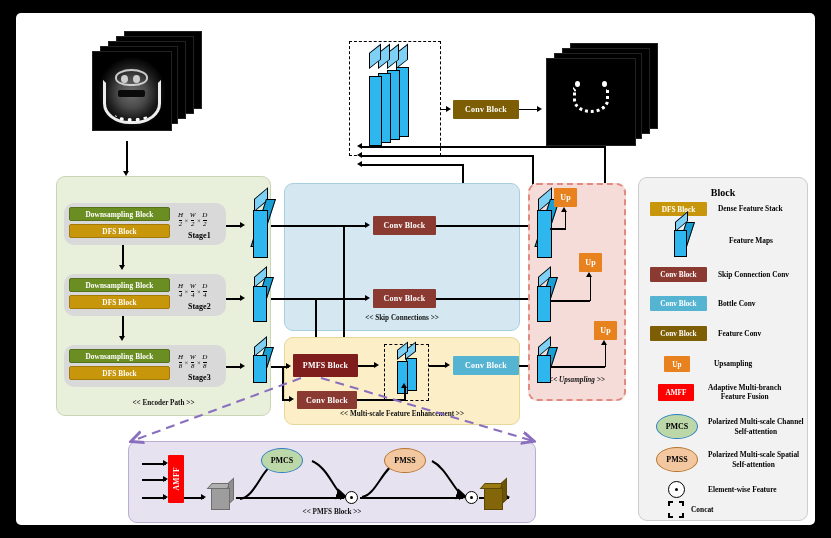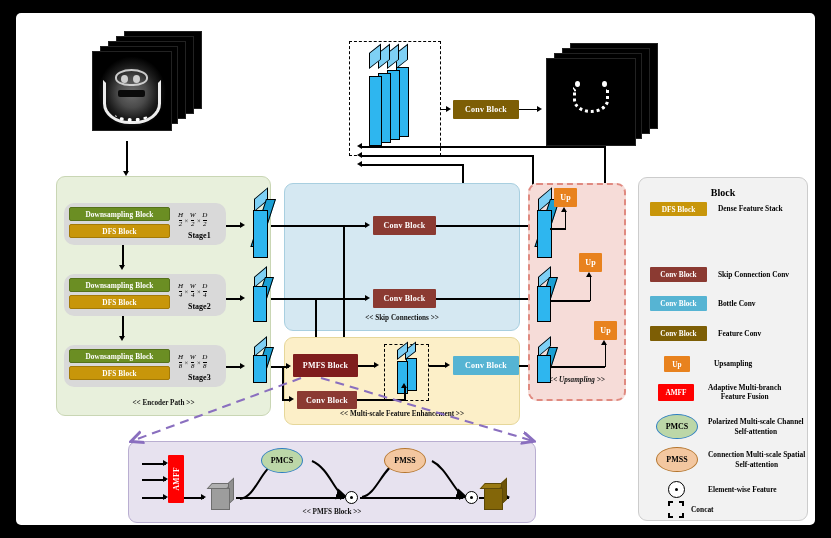--- a/index.html
+++ b/index.html
@@ -406,20 +406,28 @@
 
   <div class="abs panel panel-legend" style="left:622px;top:164px;width:170px;height:344px;">
     <div class="lg-title" style="top:9px;">Block</div>
   </div>
 
   <div class="lg-row" style="left:634px;top:189px;">
     <div class="lg-chip" style="background:#c8960a;width:57px;height:14px;">DFS Block</div>
     <div class="lg-txt" style="margin-left:11px;">Dense Feature Stack</div>
   </div>
 
+  <div class="lg-row" style="left:634px;top:209px;">
+    <div class="abs" style="left:20px;top:0;width:30px;height:38px;">
+      <div class="abs" style="left:5px;top:0;width:13px;height:10px;background:#7ed0f5;border:1.2px solid #000;transform:skewY(-40deg);transform-origin:left top;"></div>
+      <div class="abs" style="left:16px;top:0;width:9px;height:27px;background:#1a9fd4;border:1.2px solid #000;transform:skewX(-18deg);transform-origin:left top;"></div>
+      <div class="abs" style="left:4px;top:8px;width:13px;height:27px;background:#2eb6ef;border:1.2px solid #000;"></div>
+    </div>
+    <div class="lg-txt" style="margin-left:79px;margin-top:14px;">Feature Maps</div>
+  </div>
 
   <div class="lg-row" style="left:634px;top:254px;">
     <div class="lg-chip" style="background:#8b3a32;width:57px;height:15px;">Conv Block</div>
     <div class="lg-txt" style="margin-left:11px;">Skip Connection Conv</div>
   </div>
 
   <div class="lg-row" style="left:634px;top:283px;">
     <div class="lg-chip" style="background:#56b4d3;width:57px;height:15px;">Conv Block</div>
     <div class="lg-txt" style="margin-left:11px;">Bottle Conv</div>
   </div>
@@ -441,21 +449,21 @@
   </div>
 
   <div class="lg-row" style="left:640px;top:401px;">
     <div class="ell ell-pmcs" style="width:40px;height:23px;">PMCS</div>
     <div class="lg-txt" style="margin-left:10px;white-space:pre-line;text-align:center;">Polarized Multi-scale Channel
 Self-attention</div>
   </div>
 
   <div class="lg-row" style="left:640px;top:434px;">
     <div class="ell ell-pmss" style="width:40px;height:23px;">PMSS</div>
-    <div class="lg-txt" style="margin-left:10px;white-space:pre-line;text-align:center;">Connection Multi-scale Spatial
+    <div class="lg-txt" style="margin-left:10px;white-space:pre-line;text-align:center;">Polarized Multi-scale Spatial
 Self-attention</div>
   </div>
 
   <div class="lg-row" style="left:652px;top:468px;">
     <div class="eprod" style="width:15px;height:15px;">
           <i></i>
         </div>
     <div class="lg-txt" style="margin-left:23px;">Element-wise Feature</div>
   </div>
 

